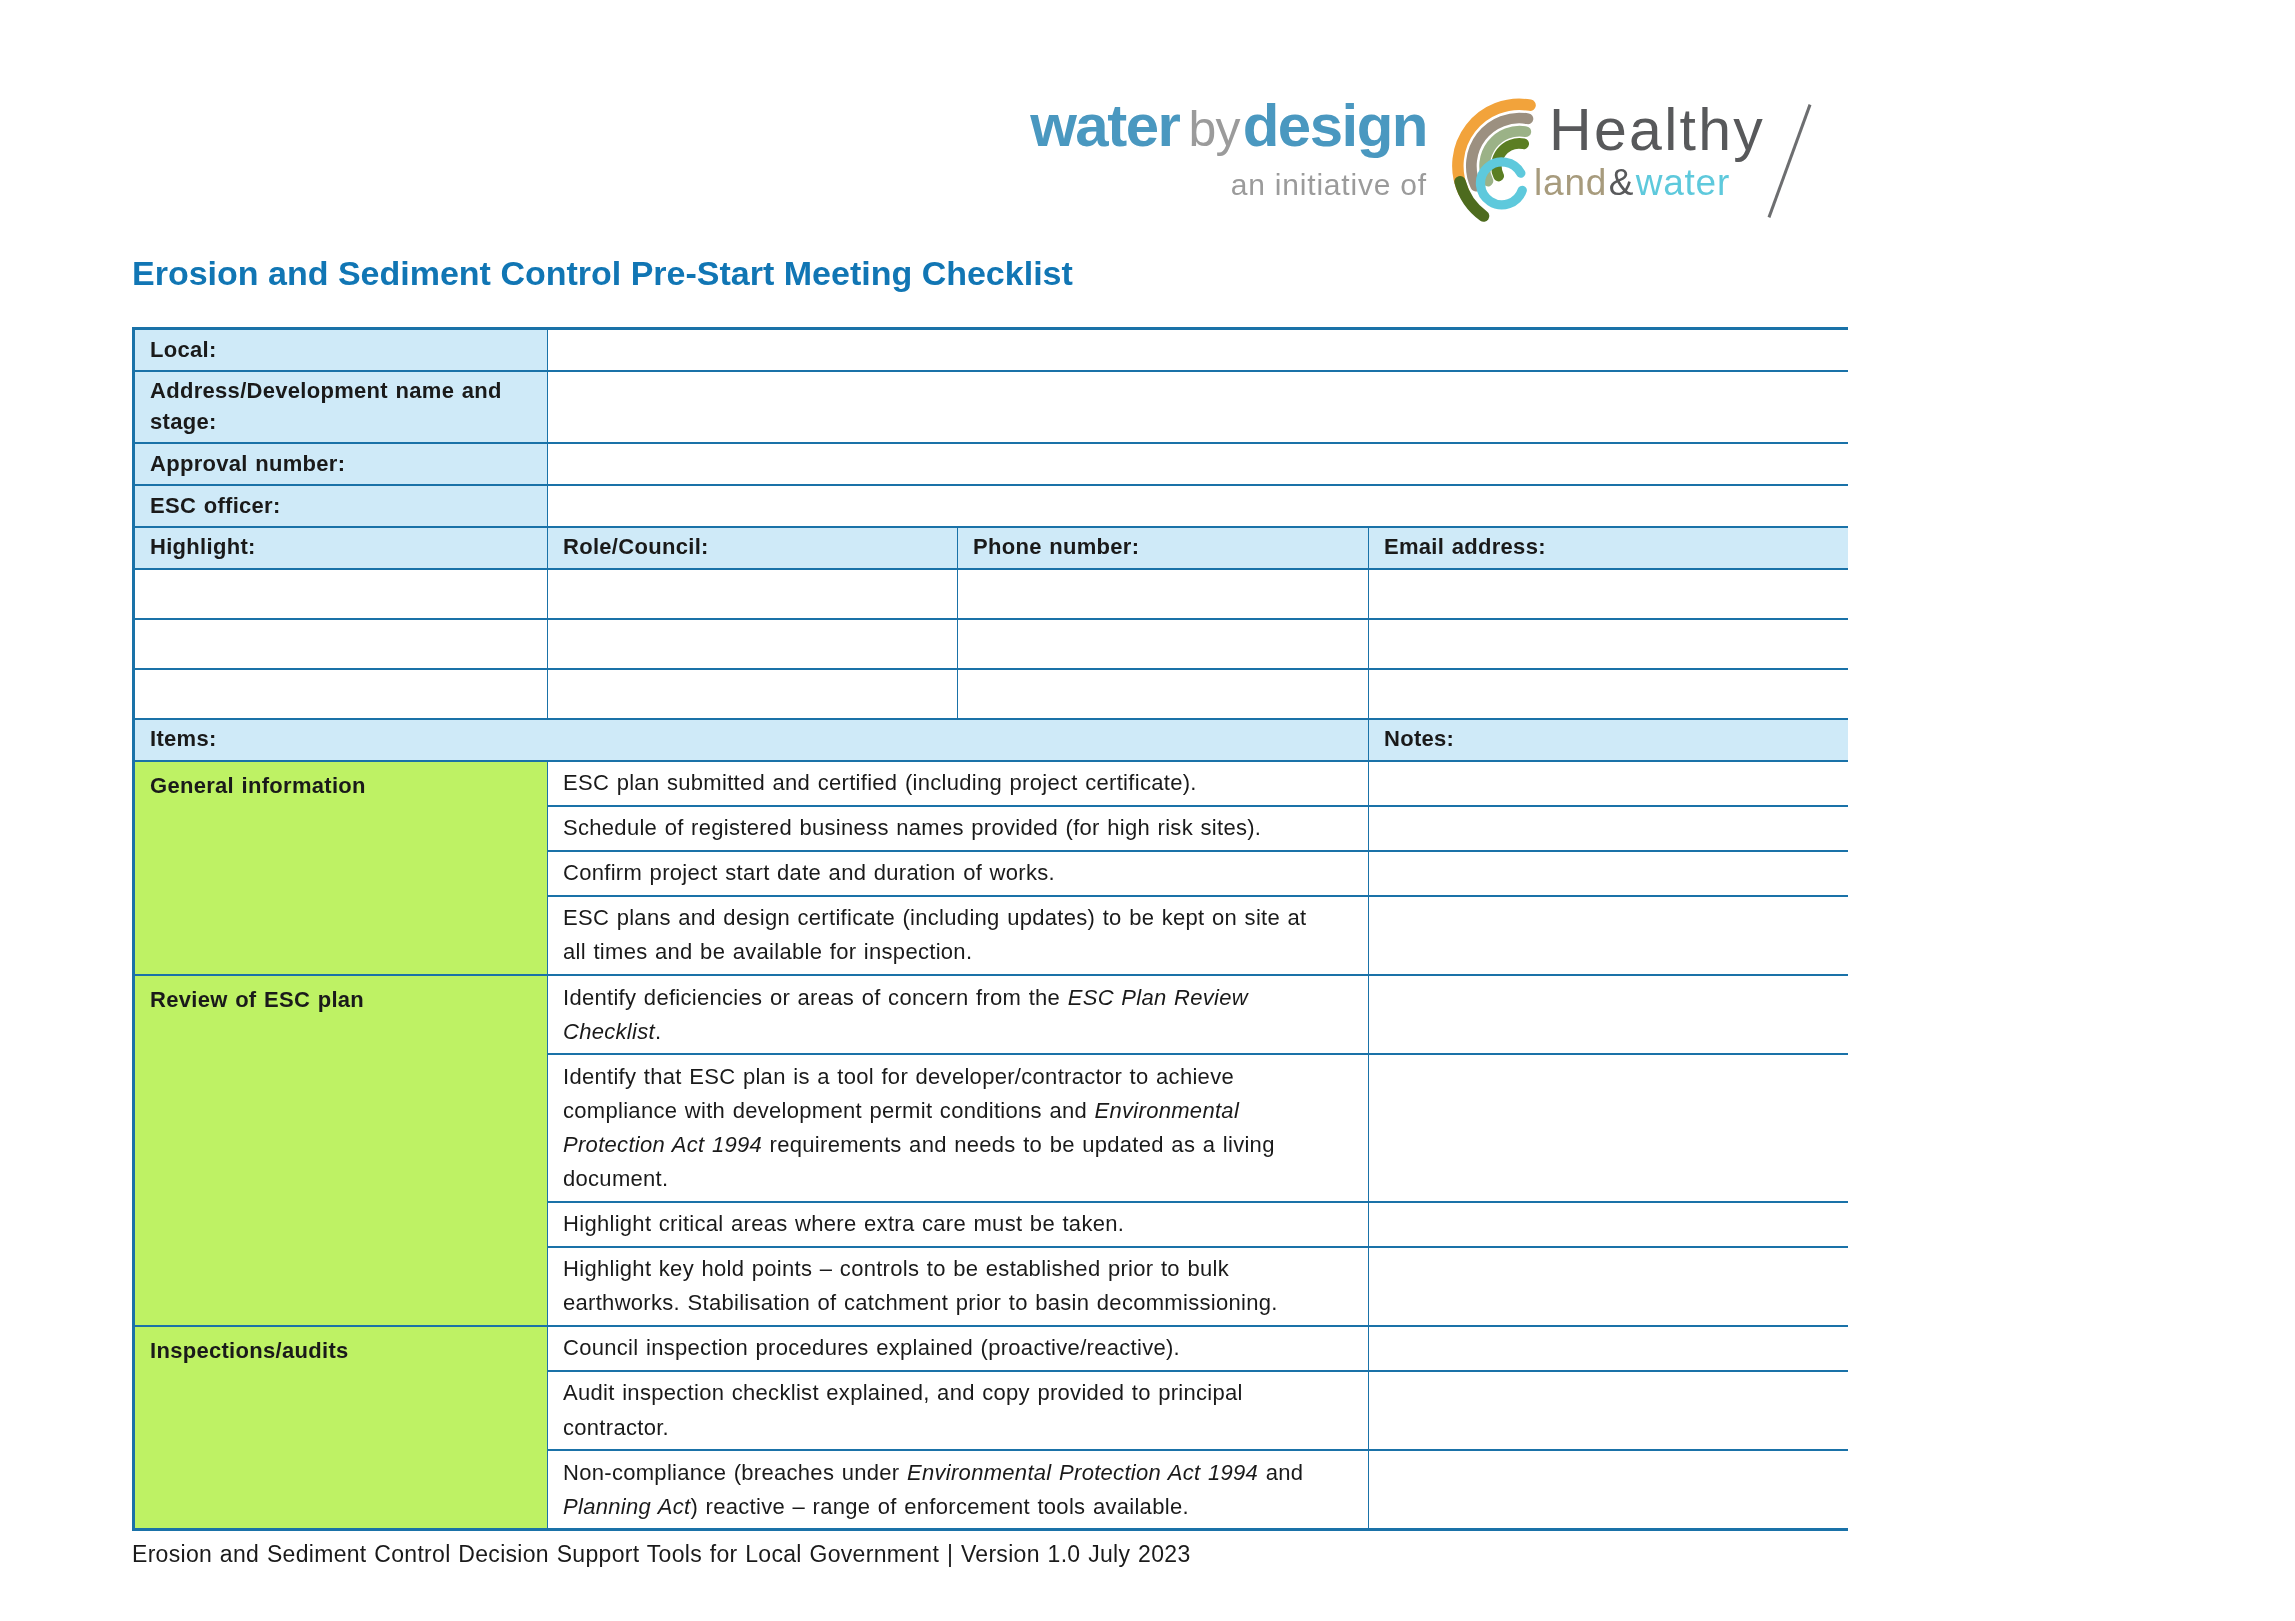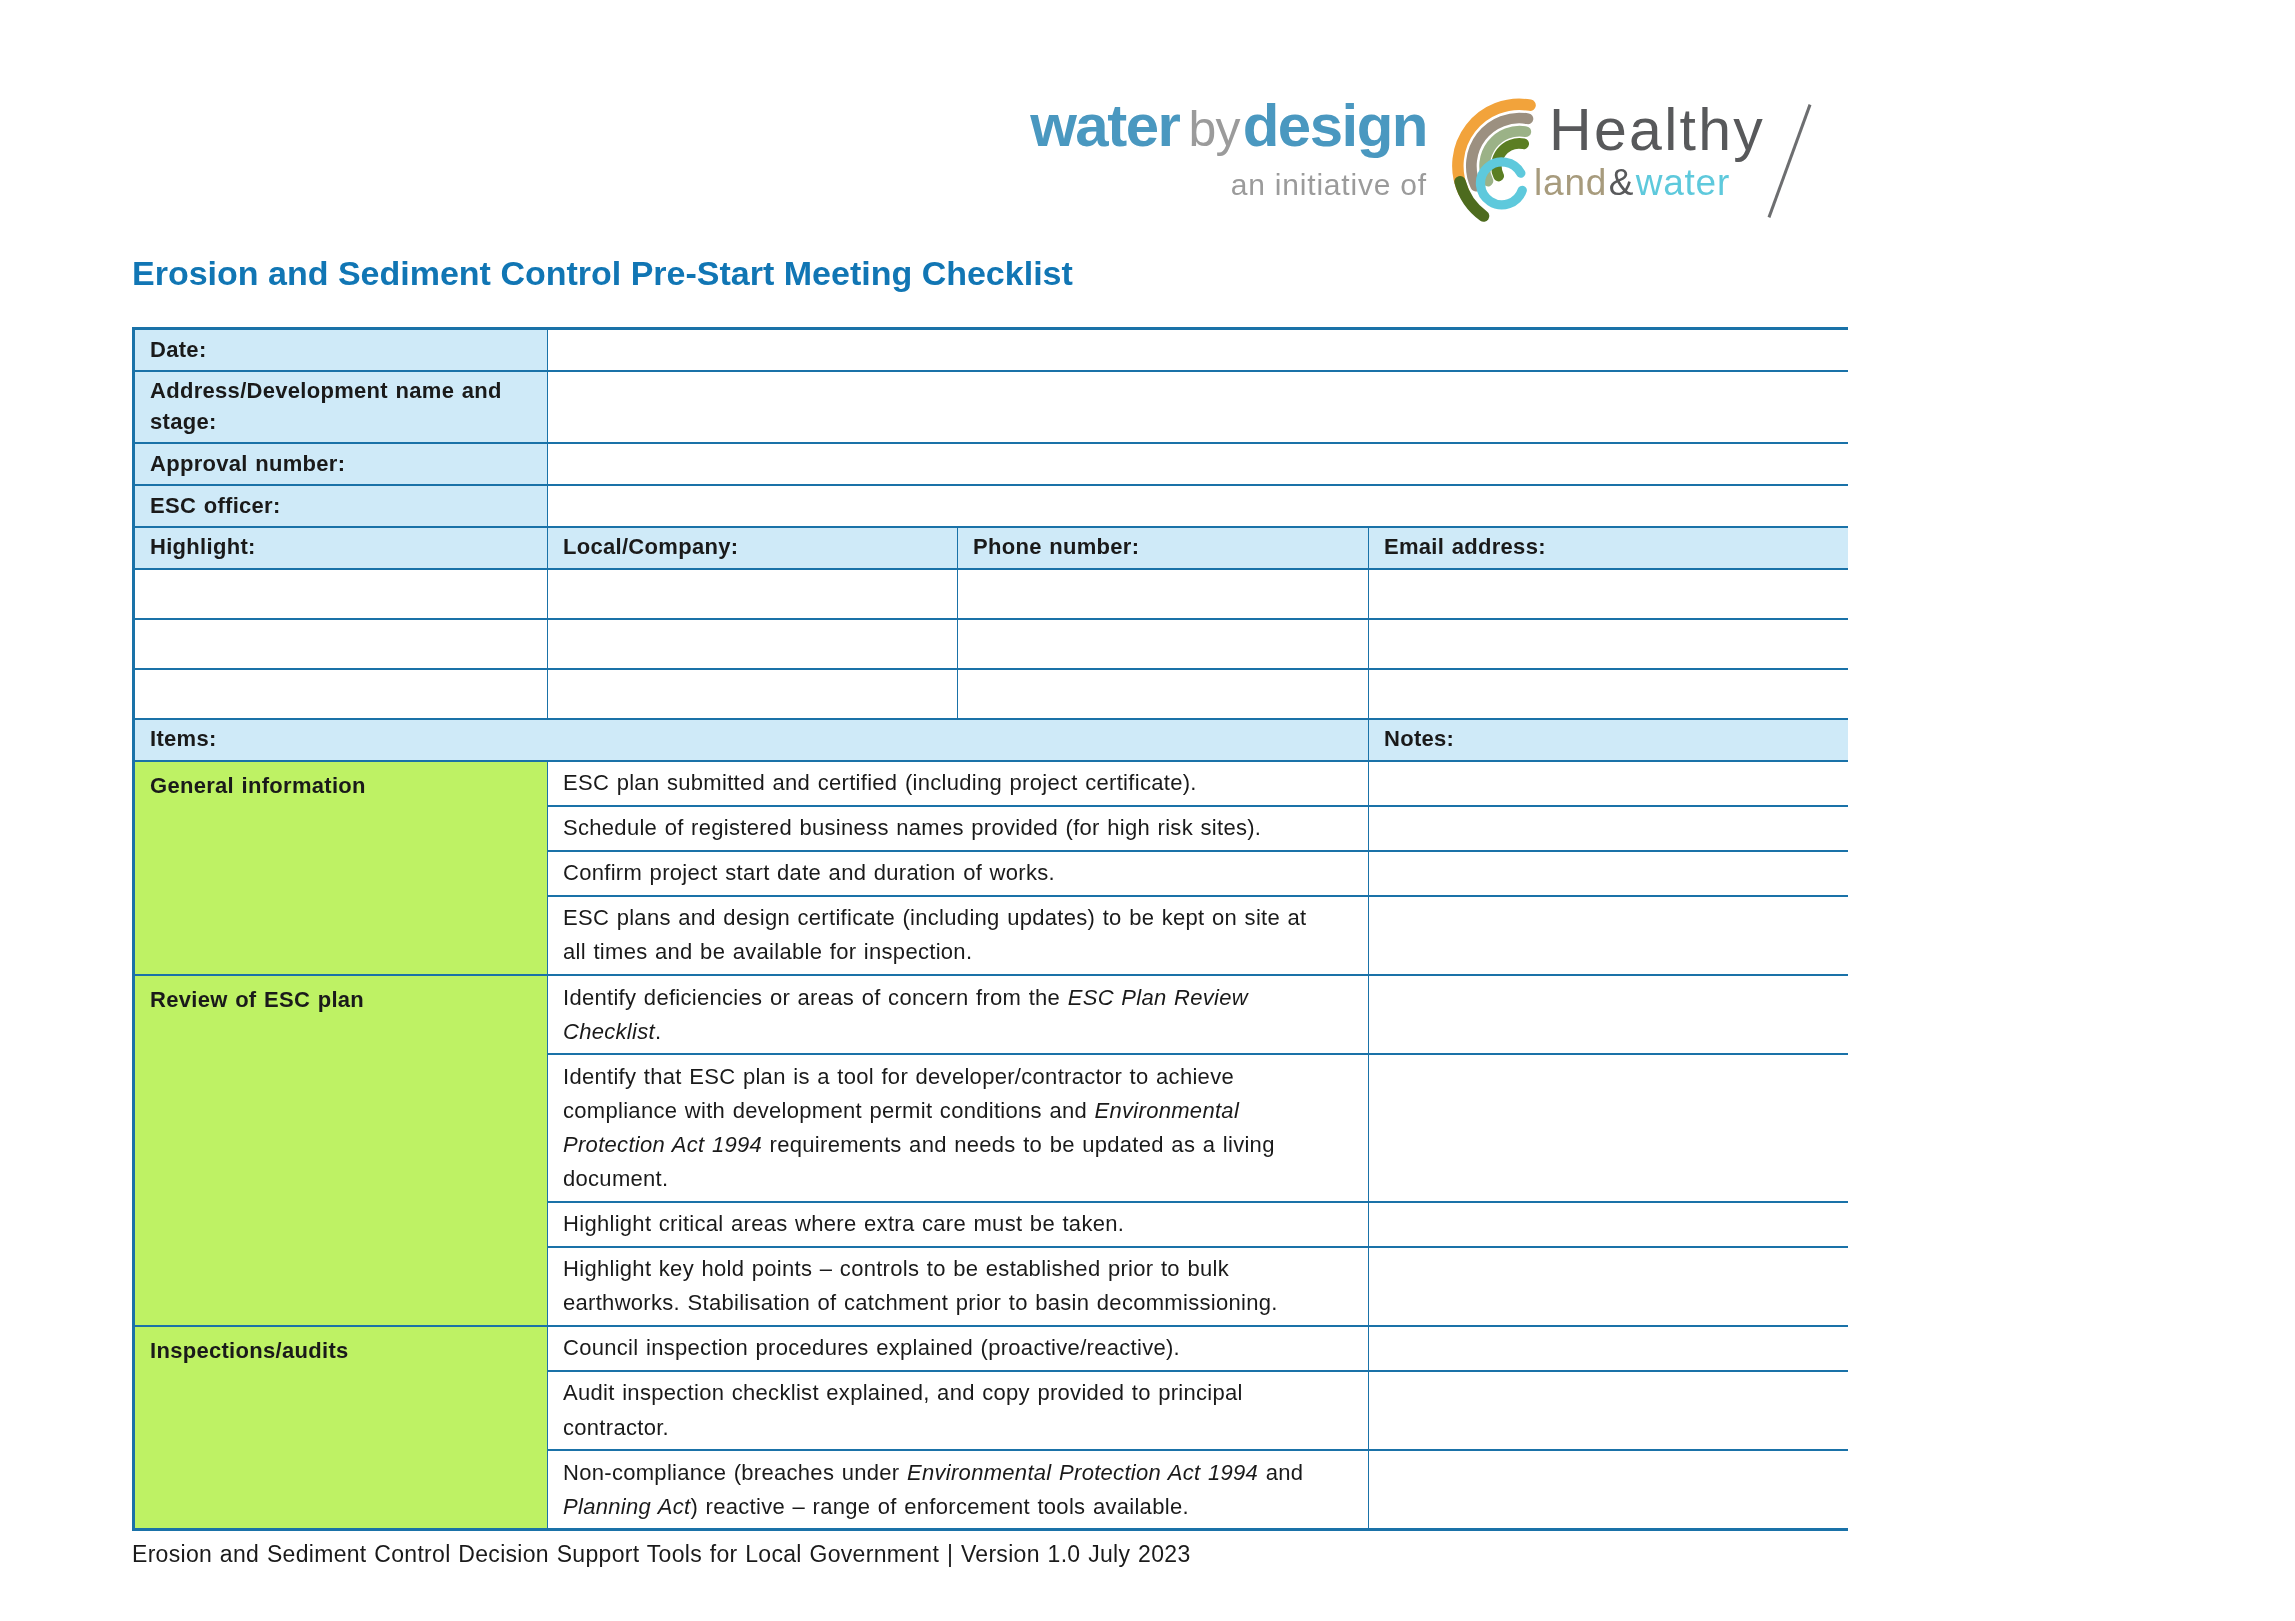--- a/index.html
+++ b/index.html
@@ -84,38 +84,38 @@
 
   <table class="checklist">
     <colgroup>
       <col style="width:414px">
         <col style="width:410px">
         <col style="width:411px">
         <col style="width:821px">
     </colgroup>
     <tbody>
       <tr>
-        <td class="lbl">Date:</td>
+        <td class="lbl">Local:</td>
         <td class="val" colspan="3"></td>
       </tr>
       <tr>
         <td class="lbl">Address/Development name and stage:</td>
         <td class="val" colspan="3"></td>
       </tr>
       <tr>
         <td class="lbl">Approval number:</td>
         <td class="val" colspan="3"></td>
       </tr>
       <tr>
         <td class="lbl">ESC officer:</td>
         <td class="val" colspan="3"></td>
       </tr>
       <tr>
         <td class="lbl">Highlight:</td>
-        <td class="lbl">Local/Company:</td>
+        <td class="lbl">Role/Council:</td>
         <td class="lbl">Phone number:</td>
         <td class="lbl">Email address:</td>
       </tr>
     </tbody>
     <tbody id="attendee-blank-rows">
         <tr>
           <td class="blank"></td>
           <td class="blank"></td>
           <td class="blank"></td>
           <td class="blank"></td>

